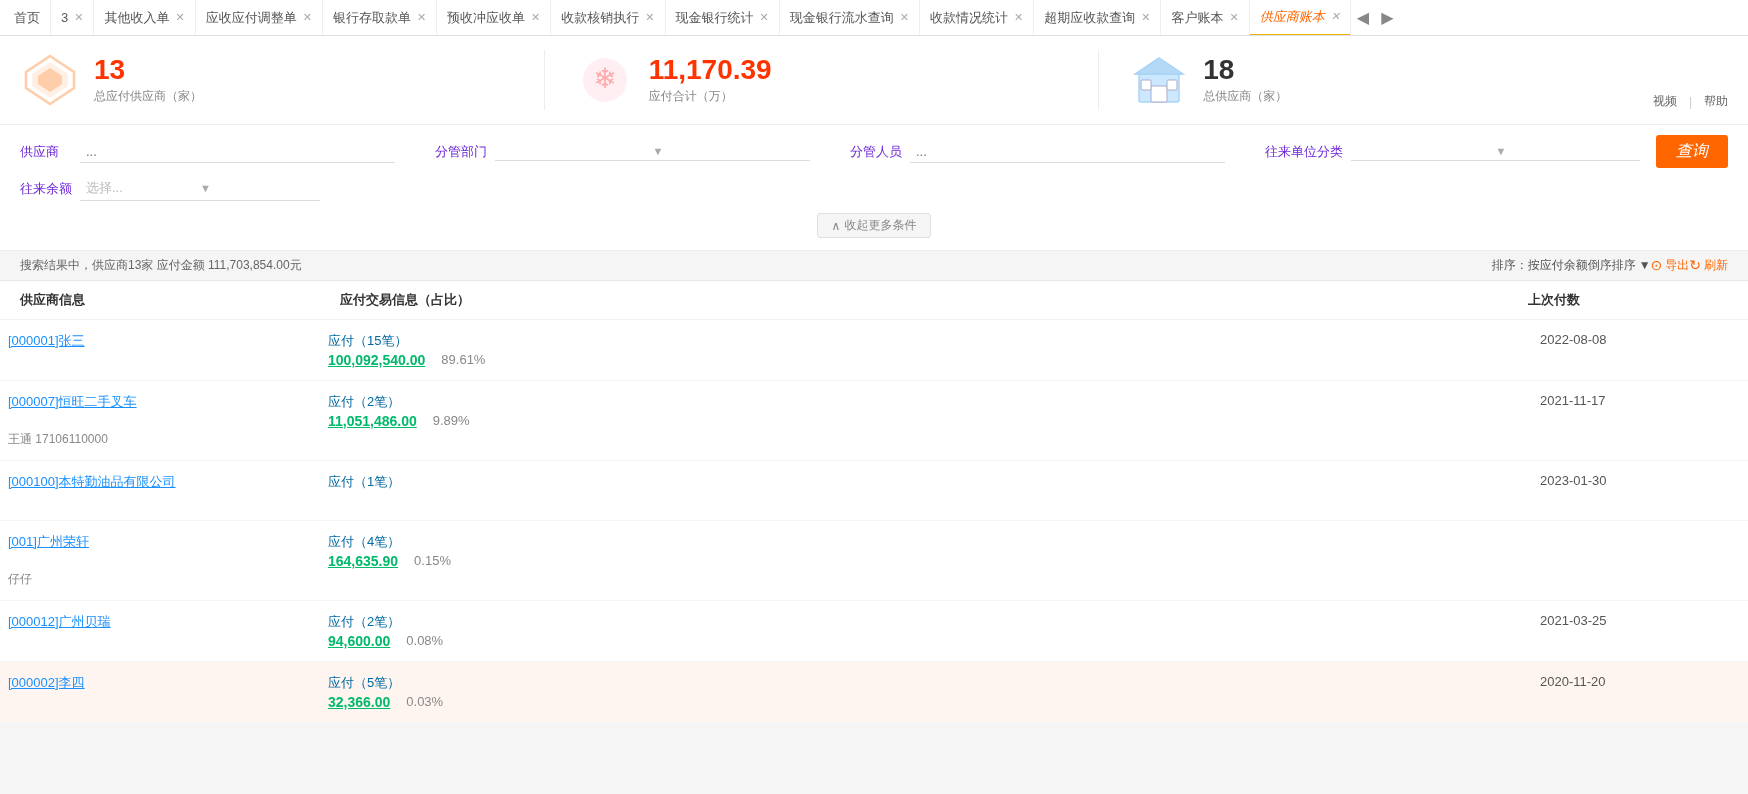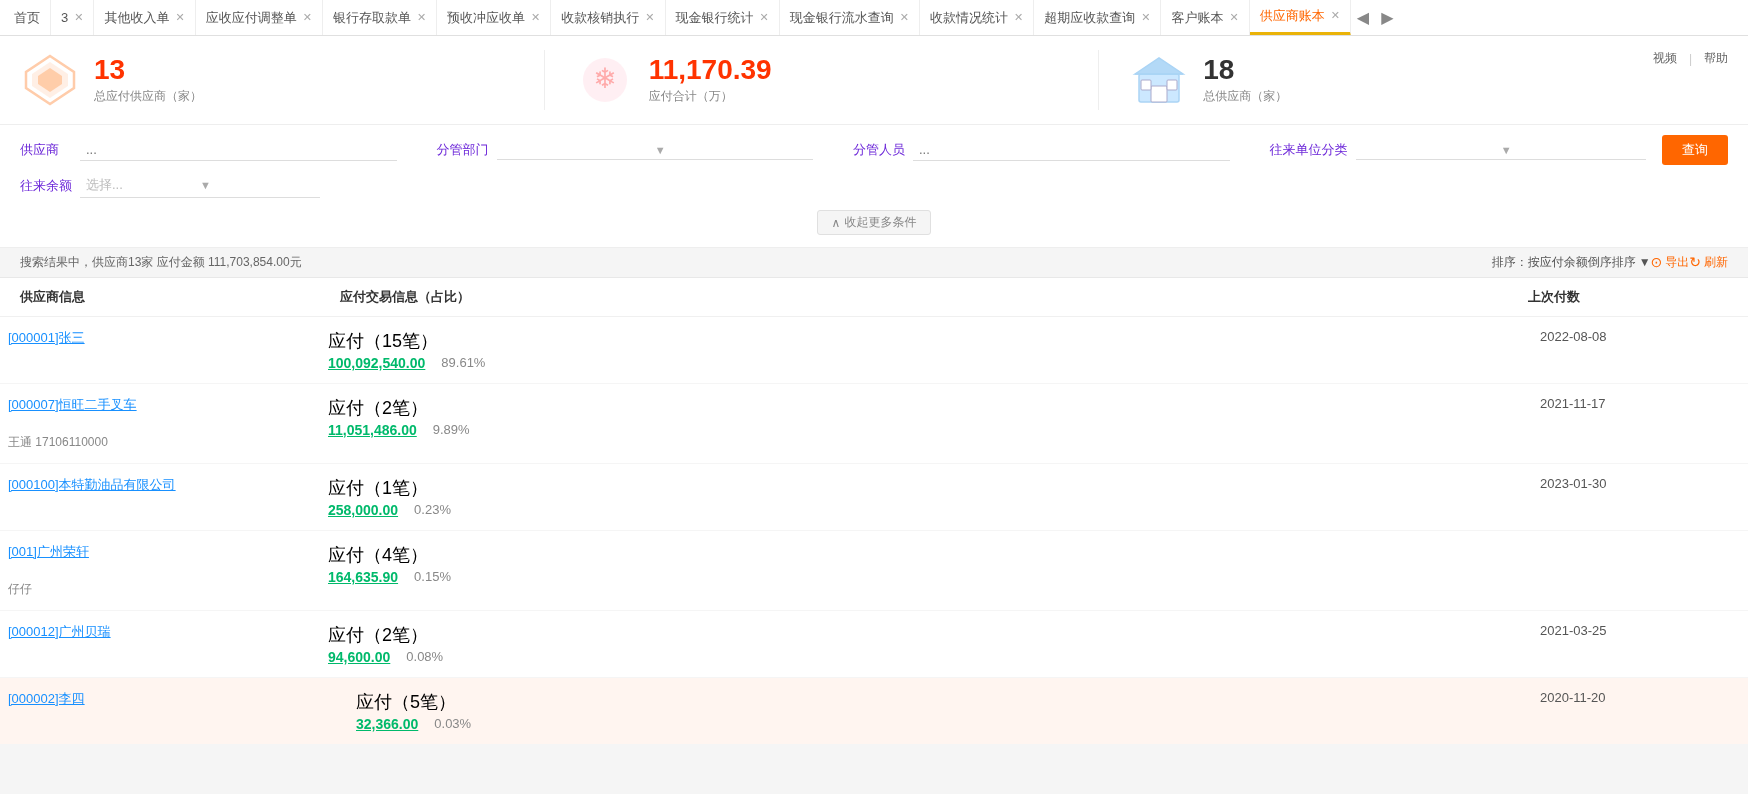--- a/index.html
+++ b/index.html
@@ -19,21 +19,21 @@
       display: flex;
       align-items: center;
       padding: 0 10px;
       height: 36px;
       white-space: nowrap;
       color: #555;
       cursor: pointer;
       font-size: 13px;
       border-right: 1px solid #eee;
     }
-    .nav-item.active { color: #ff6600; border-bottom: 4px solid #eab308; }
+    .nav-item.active { color: #ff6600; border-bottom: 2px solid #eab308; font-style: italic; }
     .nav-item .close-x {
       margin-left: 6px;
       color: #aaa;
       font-size: 11px;
       cursor: pointer;
     }
     .nav-arrow {
       display: flex;
       align-items: center;
       padding: 0 6px;
@@ -43,21 +43,21 @@
       height: 36px;
     }
 
     
     .stat-cards {
       display: flex;
       background: #fff;
       padding: 14px 20px;
       gap: 4px;
       border-bottom: 1px solid #eee;
-      align-items: flex-start;
+      align-items: flex-end;
     }
     .stat-card {
       display: flex;
       align-items: center;
       gap: 14px;
       flex: 1;
       padding-right: 30px;
     }
     .stat-card + .stat-card {
       border-left: 1px solid #eee;
@@ -141,22 +141,23 @@
     .filter-select span { flex: 1; color: #999; font-size: 13px; }
     .filter-select .arrow { color: #aaa; font-size: 11px; }
     .filter-divider { width: 40px; }
     .btn-query {
       background: #ff6600;
       color: #fff;
       border: none;
       padding: 6px 20px;
       border-radius: 3px;
       cursor: pointer;
-      font-size: 13px;
+      font-size: 16px;
       white-space: nowrap;
+      font-style: italic;
     }
     .collapse-row {
       display: flex;
       justify-content: center;
       padding: 4px 0 6px 0;
     }
     .collapse-btn {
       display: flex;
       align-items: center;
       gap: 4px;
@@ -224,36 +225,36 @@
     .col-last-pay { width: 200px; }
 
     .table-row {
       display: flex;
       align-items: flex-start;
       padding: 12px 8px;
       border-bottom: 1px solid #f5f5f5;
       background: #fff;
       min-height: 60px;
     }
-    .table-row:last-child { border-bottom: none; gap: 28px; }
+    .table-row:last-child { border-bottom: none; }
     .table-row.highlighted { background: #fff5f0; }
 
     .supplier-name {
       color: #1890ff;
       text-decoration: underline;
       cursor: pointer;
       font-size: 13px;
     }
     .supplier-sub {
       color: #888;
       font-size: 12px;
       margin-top: 20px;
     }
 
-    .tx-label { color: #000000; font-size: 18px; }
+    .tx-label { color: #0369a1; font-size: 13px; }
     .tx-amount {
       color: #00b96b;
       font-size: 14px;
       font-weight: bold;
       text-decoration: underline;
       cursor: pointer;
       margin-top: 2px;
     }
     .tx-pct {
       margin-left: 16px;
@@ -500,24 +501,20 @@
       <span class="last-pay-date">2021-11-17</span>
     </div>
   </div>
 
   <div class="table-row">
     <div class="col-supplier">
       <div class="supplier-name">[000100]本特勤油品有限公司</div>
     </div>
     <div class="col-transaction">
       <div class="tx-label">应付（1笔）</div>
-      <div class="tx-row">
-        <span class="tx-amount">258,000.00</span>
-        <span class="tx-pct">0.23%</span>
-      </div>
     </div>
     <div class="col-last-pay">
       <span class="last-pay-date">2023-01-30</span>
     </div>
   </div>
 
   <div class="table-row">
     <div class="col-supplier">
       <div class="supplier-name">[001]广州荣轩</div>
       <div class="supplier-sub">仔仔</div>

